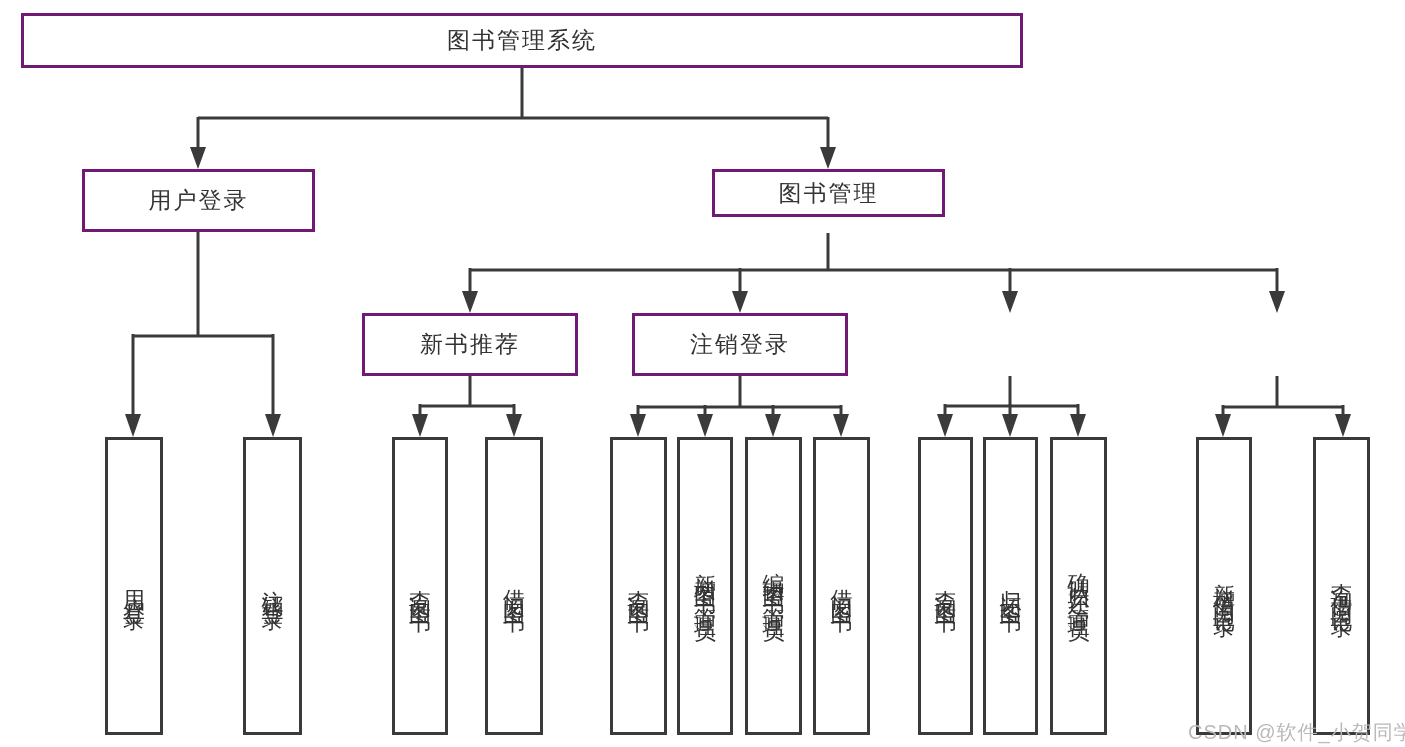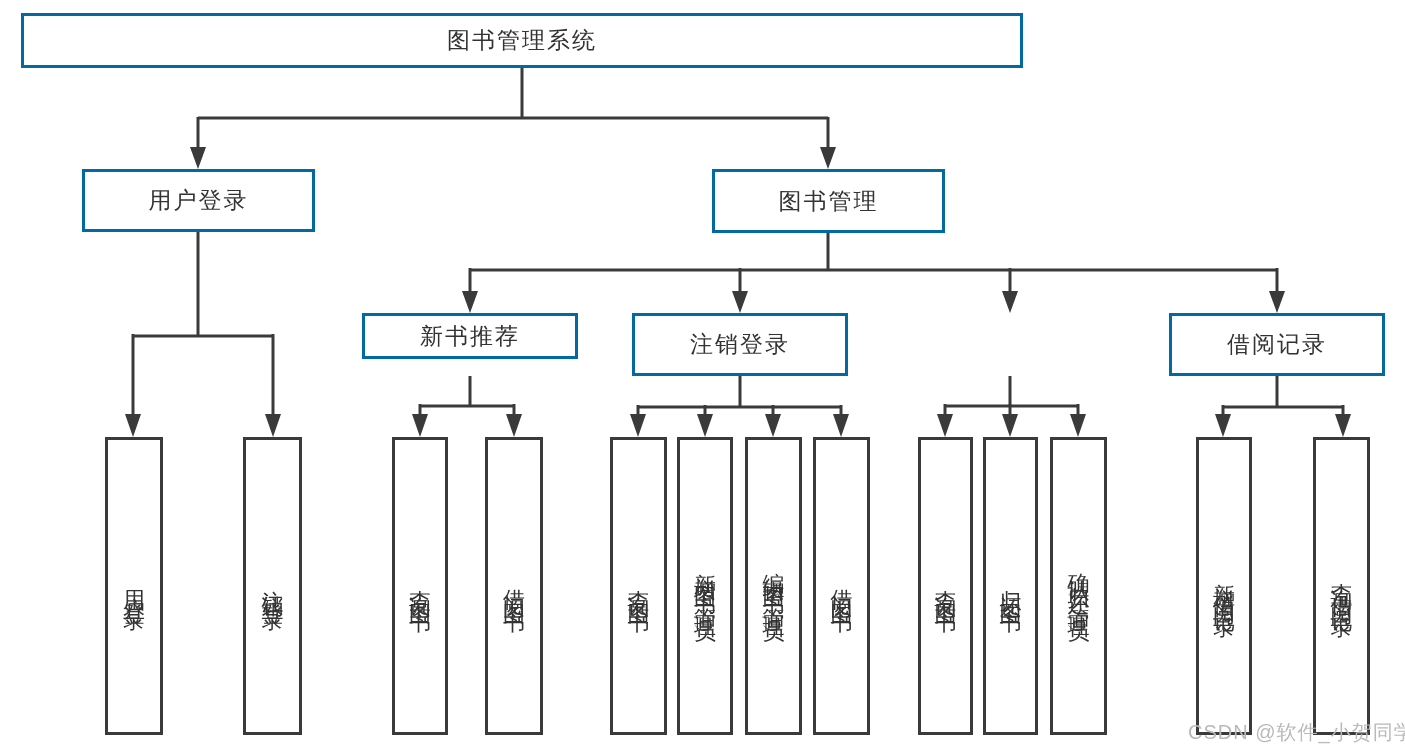--- a/index.html
+++ b/index.html
@@ -5,21 +5,21 @@
   html,body{margin:0;padding:0;background:#ffffff;}
   #stage{
     position:relative;
     width:1405px;height:747px;
     background:#ffffff;
     font-family:"Liberation Sans","DejaVu Sans",sans-serif;
     overflow:hidden;
   }
   .box{
     position:absolute;
-    border:3px solid #0369a1;
+    border:3px solid #701a75;
     background:#ffffff;
     display:flex;align-items:center;justify-content:center;
     color:#333333;
     font-size:23px;
     letter-spacing:2px;
     box-sizing:border-box;
   }
   .leaf{
     position:absolute;
     border:3px solid #3a3a3a;
@@ -120,25 +120,24 @@
       <polygon points="1070,414 1086,414 1078,437"></polygon>
 
       <polygon points="1215,414 1231,414 1223,437"></polygon>
       <polygon points="1335,414 1351,414 1343,437"></polygon>
     </g>
   </svg>
 
   <div class="box" style="left:21px;top:13px;width:1002px;height:55px;">图书管理系统</div>
 
   <div class="box" style="left:82px;top:169px;width:233px;height:63px;">用户登录</div>
-  <div class="box" style="left:712px;top:169px;width:233px;height:64px;">图书管理</div>
+  <div class="box" style="left:712px;top:169px;width:233px;height:48px;">图书管理</div>
 
-  <div class="box" style="left:362px;top:313px;width:216px;height:46px;text-align:center;">新书推荐</div>
+  <div class="box" style="left:362px;top:313px;width:216px;height:63px;text-align:center;">新书推荐</div>
   <div class="box" style="left:632px;top:313px;width:216px;height:63px;">注销登录</div>
-  <div class="box" style="left:1169px;top:313px;width:216px;height:63px;">借阅记录</div>
 
   <div class="leaf" style="left:105px;top:437px;width:58px;height:298px;">
     <span>用户登录</span>
   </div>
   <div class="leaf" style="left:243px;top:437px;width:59px;height:298px;">
     <span>注销登录</span>
   </div>
 
   <div class="leaf" style="left:392px;top:437px;width:56px;height:298px;">
     <span>查询图书</span>

